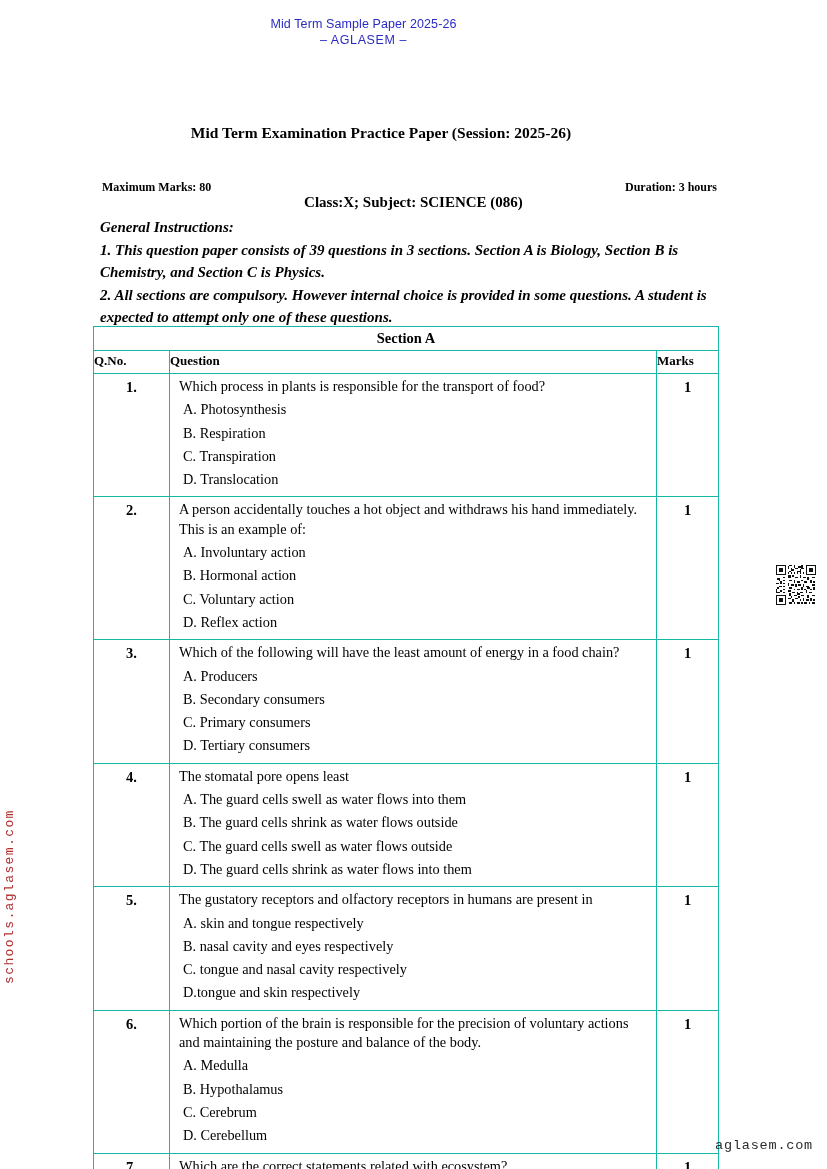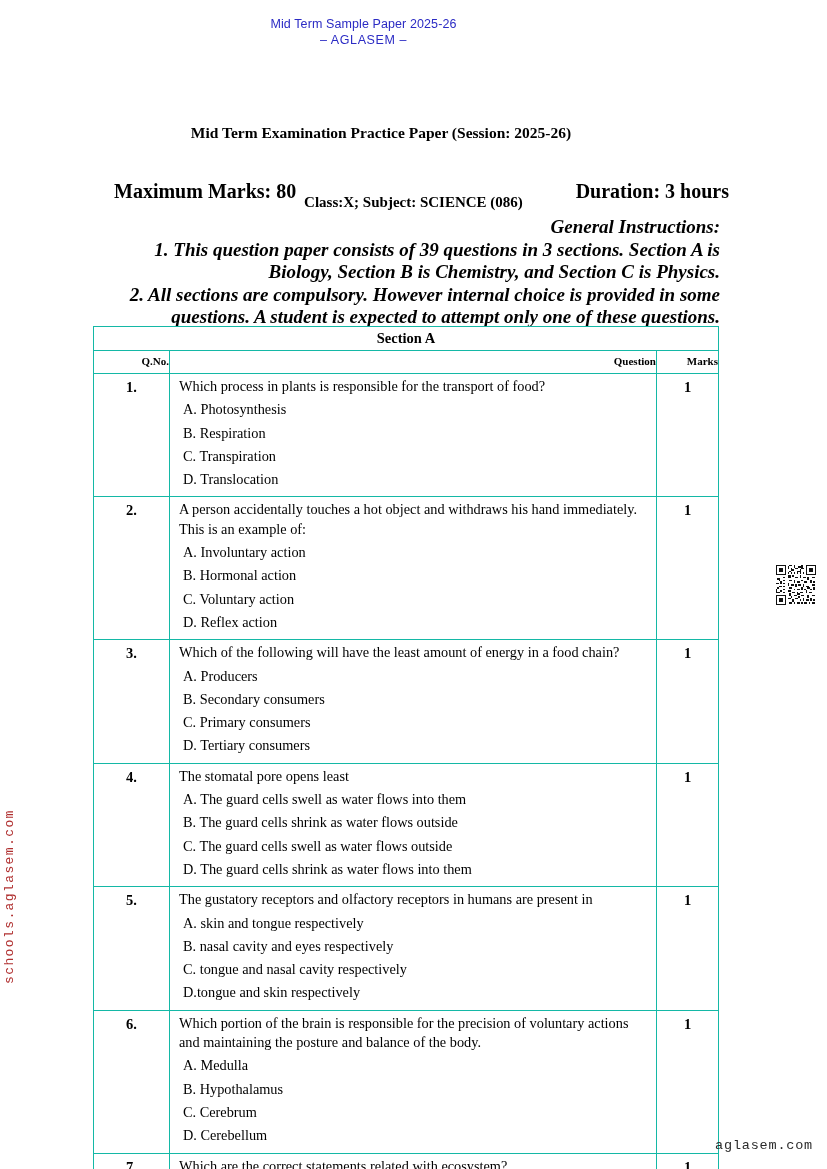--- a/index.html
+++ b/index.html
@@ -61,35 +61,33 @@
     margin-top: 48px;
   }
 
   .marks-row {
     position: absolute;
     top: 180px;
     left: 102px;
     width: 615px;
     display: flex;
     justify-content: space-between;
-    font-size: 20px;
-    font-weight: bold;
-    margin-left: 12px;
+    font-size: 12px;
+    font-weight: bold;
   }
 
   .instructions {
     position: absolute;
     top: 216px;
     left: 100px;
     width: 620px;
-    font-size: 19px;
+    font-size: 15px;
     font-weight: bold;
     font-style: italic;
     line-height: 22.5px;
-    text-align: right;
   }
   .instructions p { margin: 0; }
 
   
   .qtable {
     position: absolute;
     top: 326px;
     left: 93px;
     width: 625px;
     border-collapse: collapse;
@@ -105,22 +103,22 @@
   .col-mark { width: 62px; }
 
   .section-head {
     text-align: center;
     font-size: 14.5px;
     font-weight: bold;
     padding: 2px 0 3px 0 !important;
     line-height: 18px;
   }
   .col-head {
-    text-align: right;
-    font-size: 11px;
+    text-align: left;
+    font-size: 13px;
     font-weight: bold;
     padding: 1px 0 3px 0 !important;
     line-height: 18px;
   }
 
   .cell-no {
     text-align: center;
     font-size: 14.5px;
     font-weight: bold;
     padding: 4px 0 0 0 !important;

